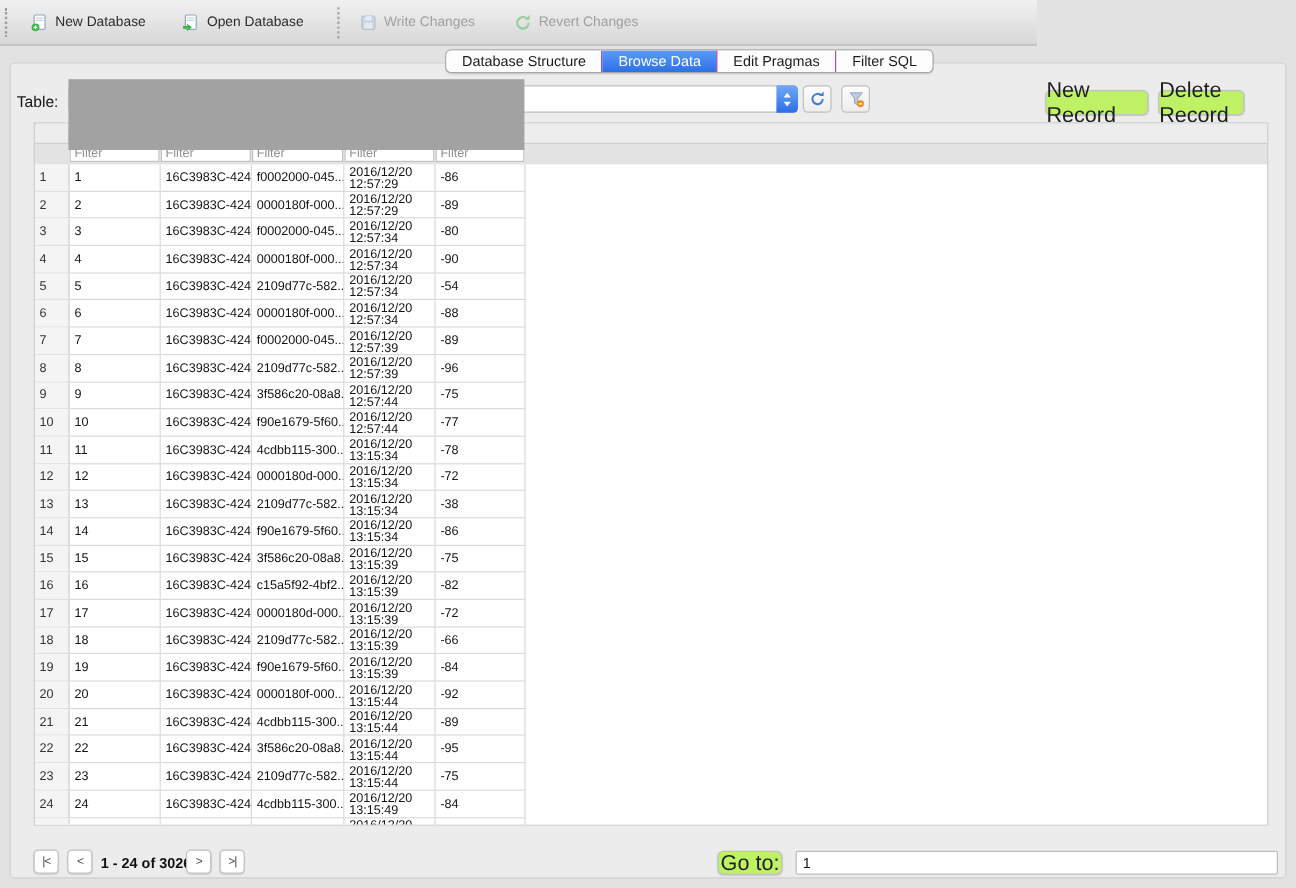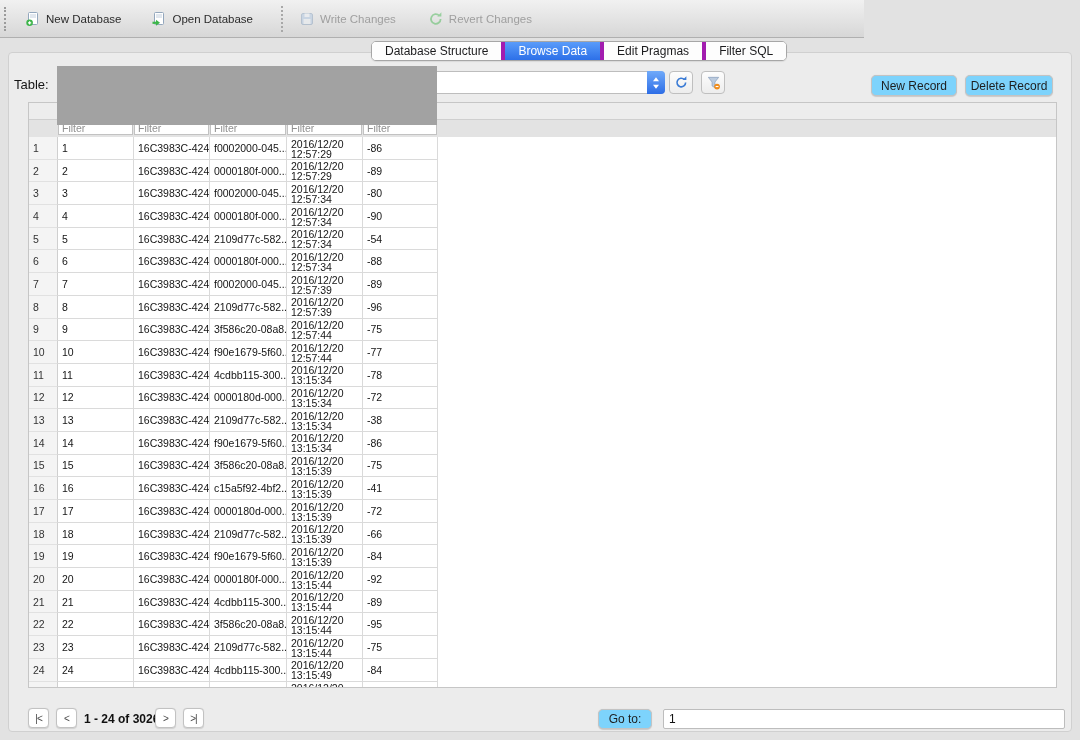--- a/index.html
+++ b/index.html
@@ -16,21 +16,21 @@
   .tb-btn svg { width:16px; height:16px; }
   .tb-btn.disabled { color:#9f9f9f;text-align:right; }
   .tb-btn.disabled svg { opacity:.45; }
   .tb-sep { width:2px; height:26px; border-left:2px dotted #a8a8a8; }
 
   
   .tabs { position:absolute; left:371px; top:41px; height:20px; display:flex;
     background:#fdfdfd; border:1px solid #a6a6a6; border-radius:5px; overflow:hidden;
     box-shadow:0 1px 1px rgba(0,0,0,.08); z-index:6; }
   .tab { display:flex; align-items:center; padding:0 13px; font-size:12px; color:#1c1c1e;
-    border-right:4px solid #a21caf; background:#fdfdfd; white-space:nowrap; }
+    border-right:1px solid #a21caf; background:#fdfdfd; white-space:nowrap; }
   .tab:last-child { border-right:none; }
   .tab.selected { background:linear-gradient(#5a9cfa,#2d70e8); color:#fff; }
 
   
   .panel { position:absolute; left:8px; top:52px; width:1064px; height:680px;
     background:#ececec; border:1px solid #d0d0d0; border-radius:4px; }
 
   .table-label { position:absolute; left:14px; top:77px; font-size:13px; color:#151515; }
 
   .combo { position:absolute; left:57px; top:71px; width:608px; height:23px;
@@ -38,25 +38,25 @@
   .combo-cap { position:absolute; right:-1px; top:-1px; width:18px; height:23px;
     background:linear-gradient(#70aafa,#2d6de6); border-radius:0 4px 4px 0;
     display:flex; align-items:center; justify-content:center; }
 
   .icon-btn { position:absolute; top:71px; width:24px; height:23px;
     background:linear-gradient(#fdfdfd,#ededed); border:1px solid #bfbfbf; border-radius:4px;
     display:flex; align-items:center; justify-content:center; }
   .icon-btn.refresh { left:669px; }
   .icon-btn.clearfilter { left:701px; }
 
-  .push-btn { position:absolute; height:21px; background:#7dd3fc; border:1px solid #c3c3c3;
-    border-radius:5px; font-size:12px; color:#1e1e1e; display:flex; align-items:center;
+  .push-btn { position:absolute; height:21px; background:#bef264; border:1px solid #c3c3c3;
+    border-radius:5px; font-size:18px; color:#1e1e1e; display:flex; align-items:center;
     justify-content:center; box-shadow:0 0.5px 1px rgba(0,0,0,.15); }
   .btn-new-record { left:871px; top:75px; width:86px; }
-  .btn-delete-record { left:965px; top:75px; width:88px; }
+  .btn-delete-record { left:965px; top:75px; width:72px; }
 
   
   .grid { position:absolute; left:28px; top:102px; width:1029px; height:586px;
     background:#fff; border:1px solid #c6c6c6; overflow:hidden; }
   .grid-header { height:17px; background:#ededed; border-bottom:1px solid #cfcfcf; display:flex; }
   .numhead { width:29px; height:100%; border-right:1px solid #cfcfcf; }
   .filter-row { position:relative; height:17px; background:#e3e3e3; }
   .filter-input { position:absolute; top:1px; height:14px; border:1px solid #c2c2c2;
     background:#fff; font-size:10.5px; padding:0 3px; color:#333; border-radius:0;
     font-family:"Liberation Sans","DejaVu Sans",sans-serif; }
@@ -357,21 +357,21 @@
         </div>
         <div class="grid-row">
           <div class="cell num">16</div>
           <div class="cell c1">16</div>
           <div class="cell c2">16C3983C-424...</div>
           <div class="cell c3">c15a5f92-4bf2...</div>
           <div class="cell c4">
             <div>2016/12/20</div>
             <div>13:15:39</div>
           </div>
-          <div class="cell c5">-41</div>
+          <div class="cell c5">-82</div>
         </div>
         <div class="grid-row">
           <div class="cell num">17</div>
           <div class="cell c1">17</div>
           <div class="cell c2">16C3983C-424...</div>
           <div class="cell c3">0000180d-000...</div>
           <div class="cell c4">
             <div>2016/12/20</div>
             <div>13:15:39</div>
           </div>

